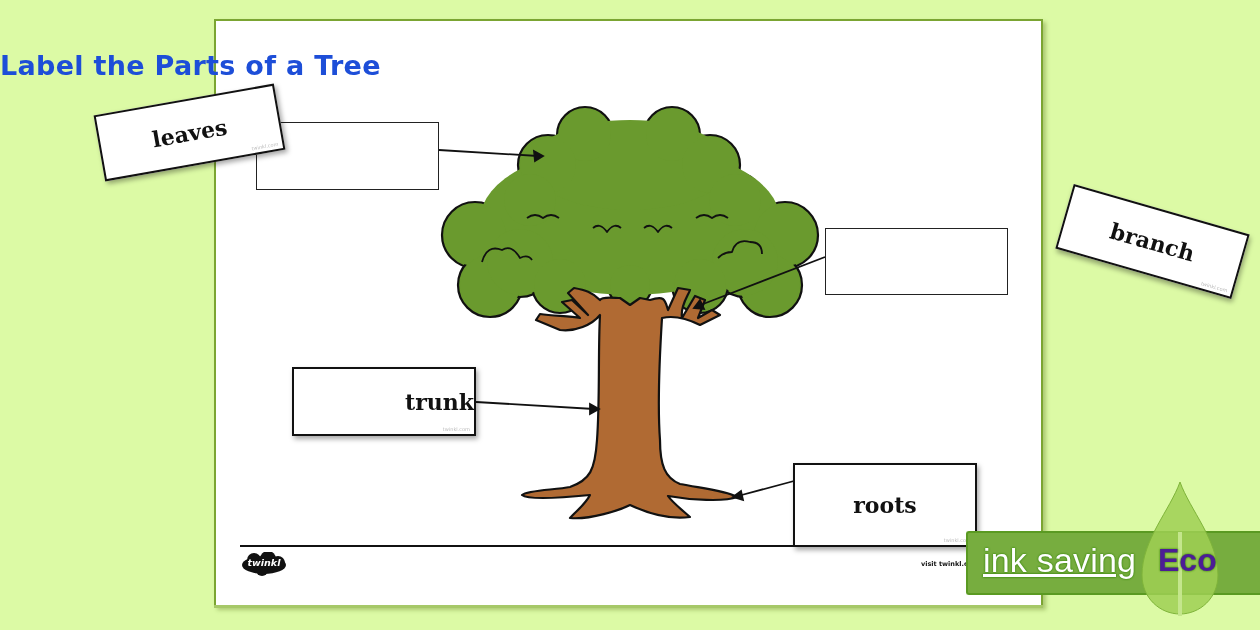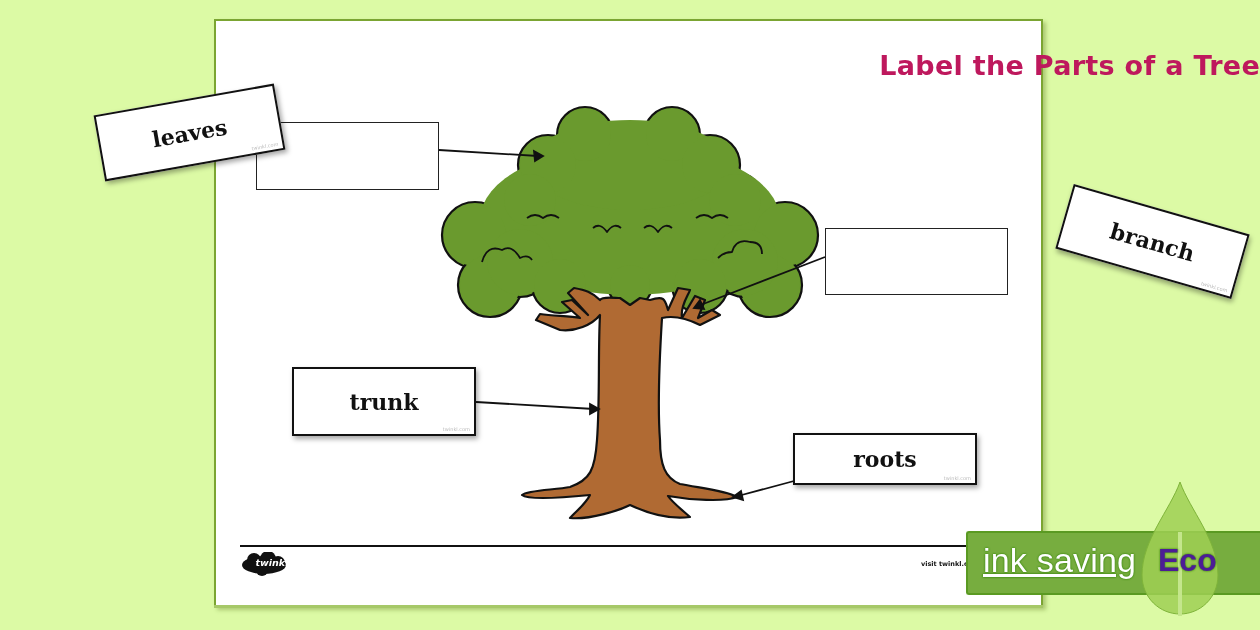--- a/index.html
+++ b/index.html
@@ -15,23 +15,23 @@
     border-left: 2px solid #7ba532;
     border-right: 2px solid #7ba532;
     box-sizing: border-box;
     box-shadow: 3px 3px 4px rgba(80,110,20,0.35);
   }
   .sheet-bottom-edge {
     position: absolute; left: 214px; top: 605px; width: 829px; height: 3px;
     background: #a6c868;
   }
   .title {
-    position: absolute; left: 0; top: 50px; width: 1260px; text-align: right;
+    position: absolute; left: 0; top: 50px; width: 1260px; text-align: left;
     font-family: "DejaVu Sans", sans-serif; font-weight: bold; font-size: 27px;
-    color: #be185d; letter-spacing: 0.3px;
+    color: #1d4ed8; letter-spacing: 0.3px;
   }
   .answer-box {
     position: absolute; background: #fff; border: 1.5px solid #222; box-sizing: border-box;
   }
   .label-card {
     position: absolute; background: #fff; border: 2px solid #111; box-sizing: border-box;
     display: flex; align-items: center; justify-content: center;
     font-family: "DejaVu Serif", serif; font-weight: bold; font-size: 22px; color: #111;
     box-shadow: 2px 3px 5px rgba(0,0,0,0.35);
   }
@@ -39,21 +39,21 @@
     position: absolute; right: 4px; bottom: 2px; font-family: "DejaVu Sans", sans-serif;
     font-size: 5px; font-weight: normal; color: #bbb;
   }
   .footer-line {
     position: absolute; left: 240px; top: 545px; width: 800px; height: 2px; background: #111;
   }
   .twinkl-logo {
     position: absolute; left: 240px; top: 552px; width: 48px; height: 24px;
   }
   .twinkl-logo span {
-    position: absolute; left: 8px; top: 5px; width: 48px; text-align: center;
+    position: absolute; left: 0; top: 5px; width: 48px; text-align: center;
     color: #fff; font-family: "DejaVu Sans", sans-serif; font-weight: bold; font-style: italic;
     font-size: 9.5px;
   }
   .visit {
     position: absolute; left: 921px; top: 560px; font-family: "DejaVu Sans", sans-serif;
     font-weight: bold; font-size: 6.5px; color: #111;
   }
   .eco-bar {
     position: absolute; left: 966px; top: 531px; width: 294px; height: 64px;
     background: #77ad3f; border: 2px solid #5a9a22; border-right: none; box-sizing: border-box;
@@ -169,25 +169,25 @@
     <line x1="476" y1="402" x2="594" y2="409"></line>
     <polygon points="599,409 590,404 590,414"></polygon>
     <line x1="794" y1="481" x2="738" y2="496"></line>
     <polygon points="733,497 741,491 743,500"></polygon>
   </g>
 </svg>
 
 <div class="answer-box" style="left:256px; top:122px; width:183px; height:68px;"></div>
 <div class="answer-box" style="left:825px; top:228px; width:183px; height:67px;"></div>
 
-<div class="label-card" style="left:292px; top:367px; width:184px; height:69px;">
+<div class="label-card" style="left:292px; top:367px; width:184px; height:69px;justify-content:flex-end;">
   <span>trunk</span>
   <span class="wm">twinkl.com</span>
 </div>
-<div class="label-card" style="left:793px; top:433px; width:184px; height:52px;">
+<div class="label-card" style="left:793px; top:463px; width:184px; height:84px;">
   <span>roots</span>
   <span class="wm">twinkl.com</span>
 </div>
 
 <div class="label-card" style="left:98px; top:99px; width:183px; height:67px; transform: rotate(-10deg);">
   <span>leaves</span>
   <span class="wm">twinkl.com</span>
 </div>
 <div class="label-card" style="left:1061px; top:208px; width:183px; height:67px; transform: rotate(16deg);">
   <span>branch</span>

